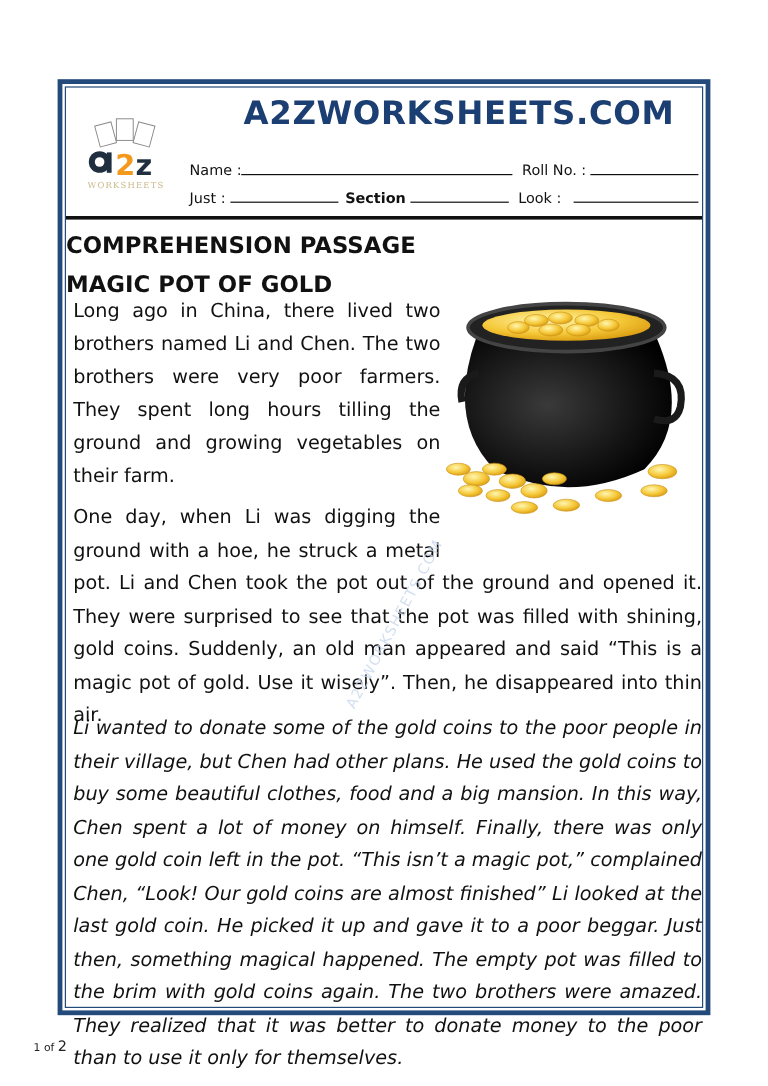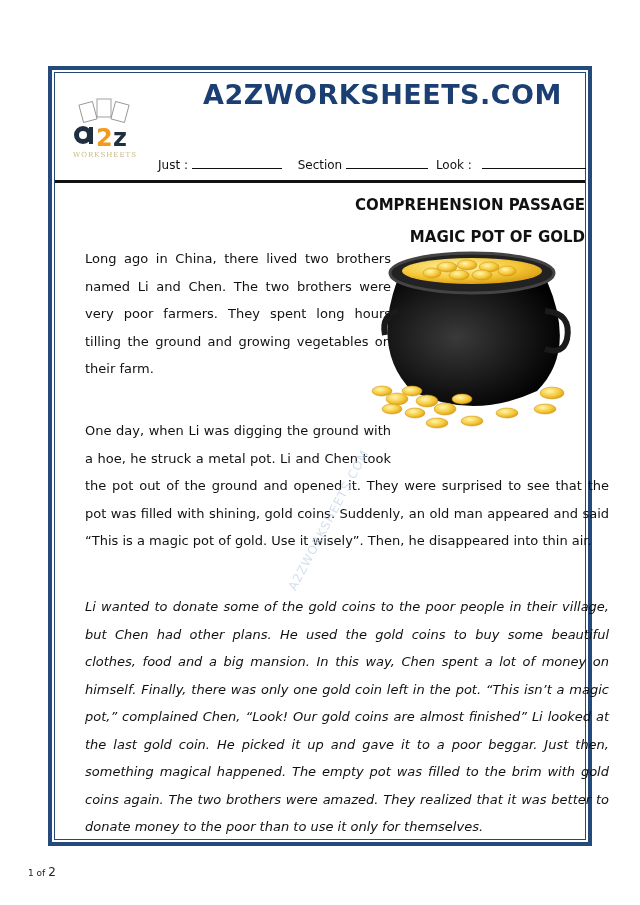--- a/index.html
+++ b/index.html
@@ -6,22 +6,22 @@
   body { width:640px; height:905px; position:relative; overflow:hidden; font-family:"DejaVu Sans", sans-serif; color:#111; }
   .frame-outer { position:absolute; left:48px; top:66px; width:544px; height:780px; box-sizing:border-box; border:4px solid #234a7a; }
   .frame-inner { position:absolute; left:2px; top:2px; right:2px; bottom:2px; border:1px solid #234a7a; }
   .header { position:absolute; left:0; top:0; right:0; height:107px; border-bottom:3px solid #111; }
   .logo { position:absolute; left:8px; top:24px; width:84px; height:68px; }
   .site-title { position:absolute; left:148px; top:6px; width:340px; text-align:center; font-weight:bold; font-size:27px; color:#1c3f73; letter-spacing:0.5px; font-family:"DejaVu Sans", sans-serif; }
   .field-row { position:absolute; left:103px; font-size:12px; color:#111; white-space:nowrap; }
   .field-row .lbl { display:inline-block; }
   .field-row .line { display:inline-block; border-bottom:1px solid #111; height:12px; vertical-align:baseline; }
   .content { position:absolute; left:0; right:0; top:110px; }
-  .title { text-align:right; font-weight:bold; font-size:15px; line-height:20px; margin-top:12px; }
-  .passage { position:absolute; left:6px; width:524px; font-size:13px; line-height:27.5px; text-align:justify;margin-left:24px; }
+  .title { text-align:left; font-weight:bold; font-size:19px; line-height:20px; margin-top:12px; }
+  .passage { position:absolute; left:6px; width:524px; font-size:16px; line-height:27.5px; text-align:justify; }
   .pot { position:absolute; left:312px; top:58px; width:210px; height:190px; }
   .watermark { position:absolute; left:195px; top:330px; transform:rotate(-62deg); color:#c9d7ec; font-size:12px; letter-spacing:1px; opacity:0.8; }
   .page-num { position:absolute; left:0; width:640px; top:865px; text-align:left; font-size:9px; color:#222;padding-left:28px; }
   .page-num .big { font-size:12px; }
 </style>
 </head>
 <body>
 
 <div class="frame-outer">
   <div class="frame-inner">
@@ -35,24 +35,29 @@
           <circle cx="20" cy="38" r="9" fill="#1f2f3f"></circle>
           <circle cx="20" cy="38" r="4" fill="#fff"></circle>
           <rect x="26" y="30" width="4" height="17" fill="#1f2f3f"></rect>
           <text x="33" y="49" font-family="DejaVu Sans, sans-serif" font-weight="bold" font-size="24" fill="#f39a1e">2</text>
           <text x="50" y="49" font-family="DejaVu Sans, sans-serif" font-weight="bold" font-size="24" fill="#1f2f3f">z</text>
           <text x="42" y="60" text-anchor="middle" font-family="DejaVu Serif, serif" font-size="7" fill="#c9b98a" letter-spacing="1">WORKSHEETS</text>
         </svg>
       </div>
       <div class="site-title">A2ZWORKSHEETS.COM</div>
 
+      <div class="field-row" style="top:60px;">
+        <span class="lbl">Name :</span><span class="line" style="width:226px;"></span>
+        <span class="lbl" style="margin-left:4px;">Roll No. :</span>
+        <span class="line" style="width:90px;"></span>
+      </div>
       <div class="field-row" style="top:83px;">
         <span class="lbl">Just :</span>
         <span class="line" style="width:90px;"></span>
-        <span class="lbl" style="margin-left:12px;">Section</span>
+        <span class="lbl" style="margin-left:2px;font-weight:bold;">Section</span>
         <span class="line" style="width:82px;"></span>
         <span class="lbl" style="margin-left:4px;">Look :</span>
         <span class="line" style="width:104px;margin-left:6px;"></span>
       </div>
     </div>
 
     <div class="content">
       <div class="title">COMPREHENSION PASSAGE</div>
       <div class="title" style="margin-top:12px;">MAGIC POT OF GOLD</div>
 

